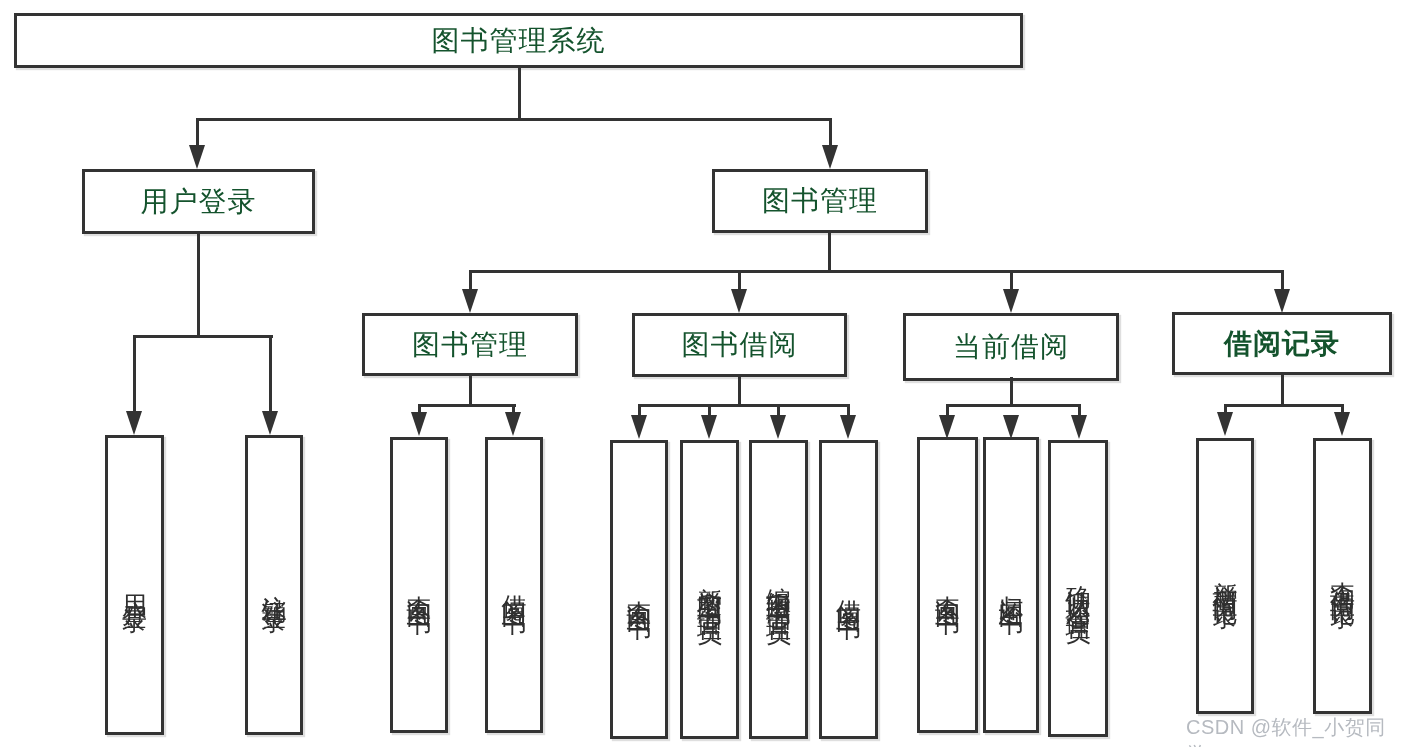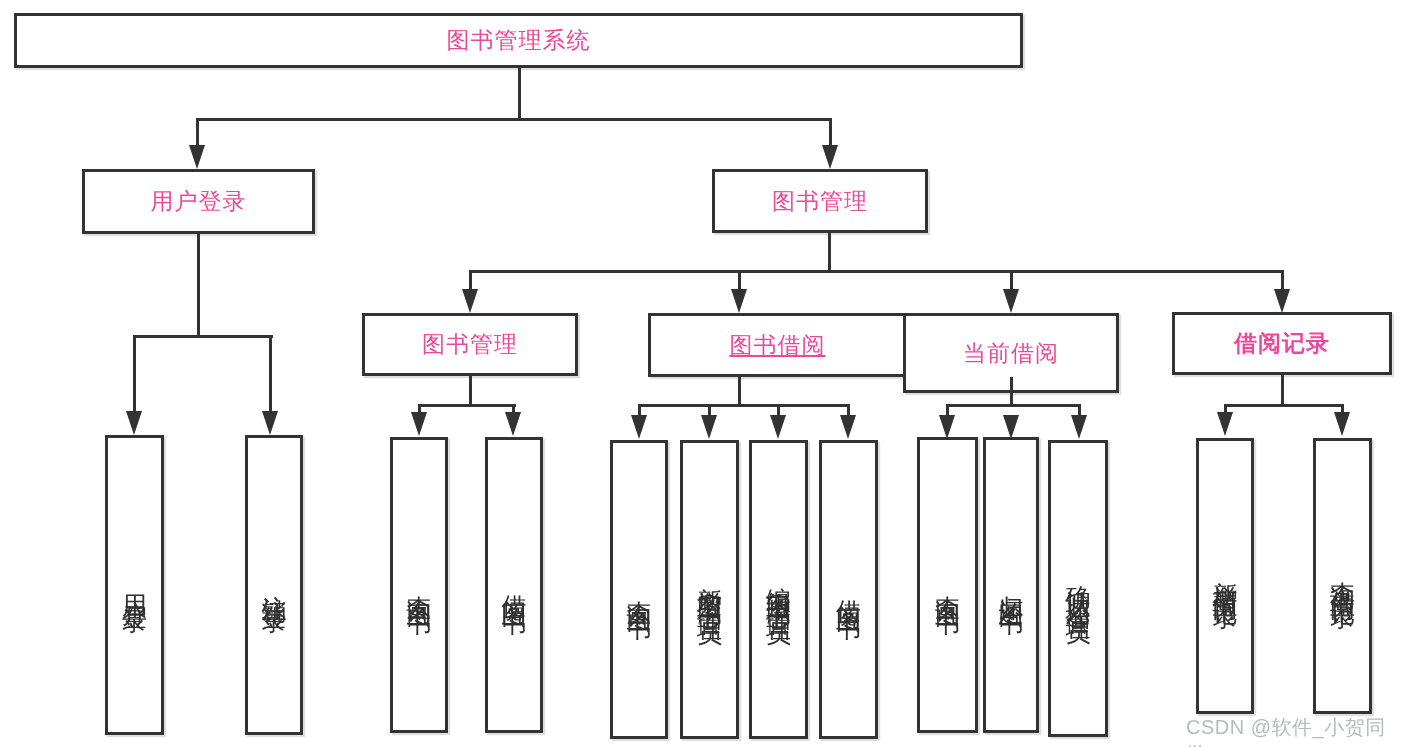--- a/index.html
+++ b/index.html
@@ -16,23 +16,23 @@
   }
 
   
   .box {
     position: absolute;
     background: #ffffff;
     border: 3px solid #333333;
     display: flex;
     align-items: center;
     justify-content: center;
-    font-size: 23px;
+    font-size: 28px;
     letter-spacing: 1px;
-    color: #ec4899;
+    color: #14532d;
     box-shadow: 2px 2px 1px rgba(140,140,140,0.28);
   }
 
   
   .vbox {
     position: absolute;
     background: #ffffff;
     border: 3px solid #333333;
     display: flex;
     align-items: center;
@@ -106,24 +106,24 @@
   <div class="vline" style="left:1010px; top:270px; height:21px;"></div>
   <div class="vline" style="left:1281px; top:270px; height:21px;"></div>
   <div class="arrow" style="left:462px; top:289px;"></div>
   <div class="arrow" style="left:731px; top:289px;"></div>
   <div class="arrow" style="left:1003px; top:289px;"></div>
   <div class="arrow" style="left:1274px; top:289px;"></div>
 
   <div class="box" style="left:362px; top:313px; width:216px; height:63px;">
     <span>图书管理</span>
   </div>
-  <div class="box" style="left:648px; top:313px; width:259px; height:64px;text-decoration:underline;">
+  <div class="box" style="left:632px; top:313px; width:215px; height:64px;">
     <span>图书借阅</span>
   </div>
-  <div class="box" style="left:903px; top:313px; width:216px; height:80px;">
+  <div class="box" style="left:903px; top:313px; width:216px; height:68px;">
     <span>当前借阅</span>
   </div>
   <div class="box" style="left:1172px; top:312px; width:220px; height:63px;font-weight:bold;">
     <span>借阅记录</span>
   </div>
 
   <div class="vline" style="left:469px; top:376px; height:31px;"></div>
   <div class="hline" style="left:418px; top:404px; width:98px;"></div>
   <div class="vline" style="left:418px; top:404px; height:10px;"></div>
   <div class="vline" style="left:512px; top:404px; height:10px;"></div>

